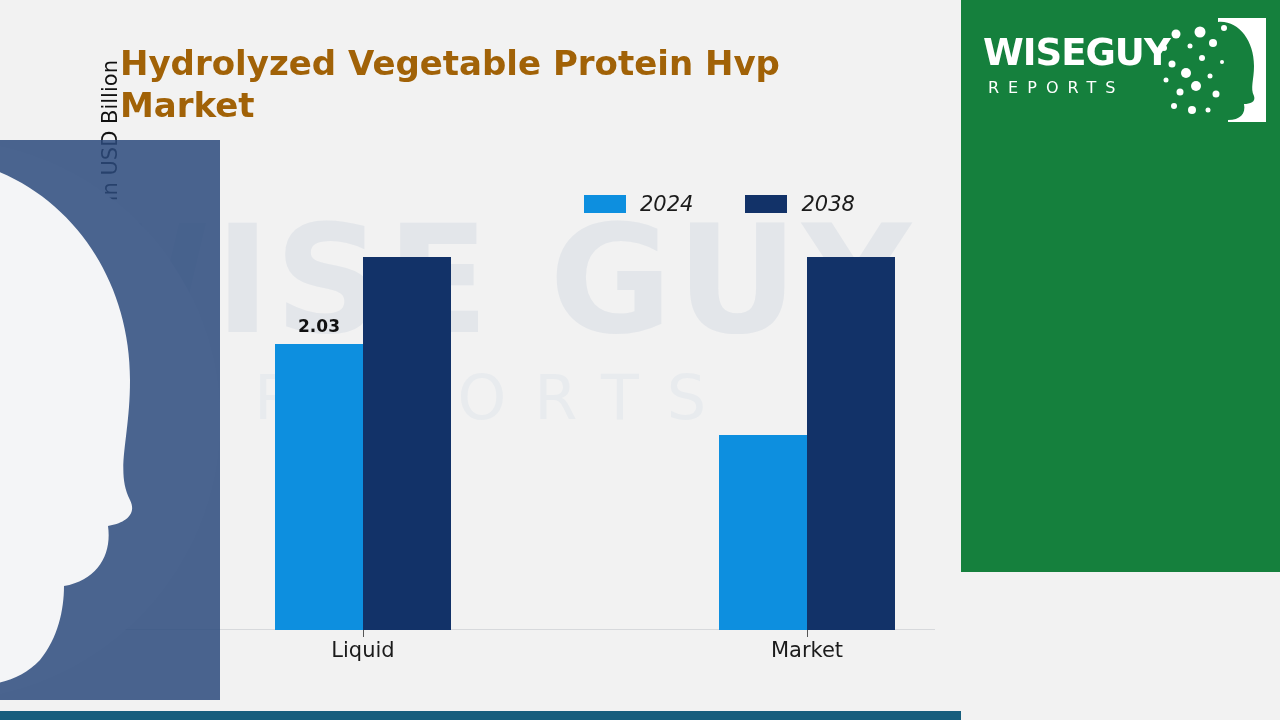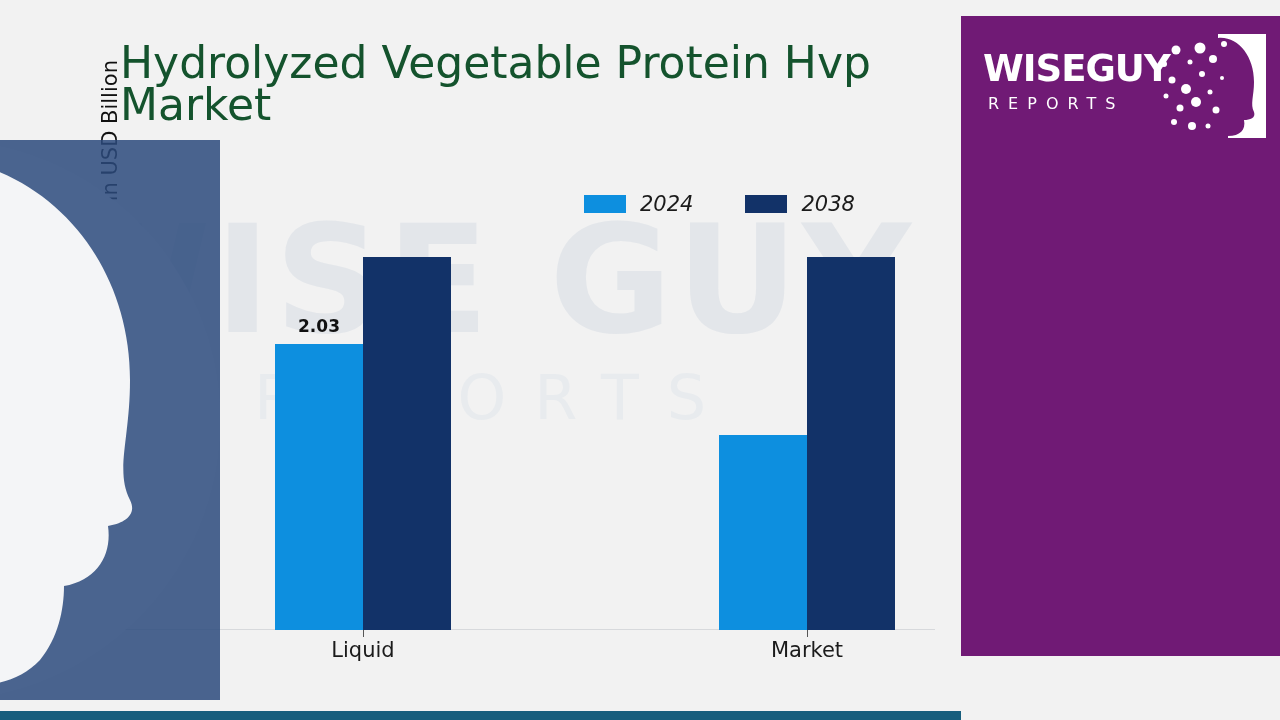--- a/index.html
+++ b/index.html
@@ -45,24 +45,24 @@
     margin-top: 6px;
     padding-left: 28px;
   }
 
   
   .title {
     position: absolute;
     left: 120px;
     top: 42px;
     width: 760px;
-    font-size: 44px;
+    font-size: 34px;
     line-height: 42px;
-    font-weight: 400;
-    color: #14532d;
+    font-weight: 700;
+    color: #a16207;
     letter-spacing: 0px;
   }
 
   
   .legend {
     position: absolute;
     left: 584px;
     top: 192px;
     display: flex;
     align-items: center;
@@ -138,24 +138,24 @@
     position: absolute;
     left: 0; bottom: 0;
     width: 961px;
     height: 9px;
     background: #175e7d;
   }
 
   
   .right-panel {
     position: absolute;
-    right: 0; top: 16px;
+    right: 0; top: 0;
     width: 319px;
-    height: 640px;
-    background: #701a75;
+    height: 572px;
+    background: #15803d;
     overflow: hidden;
   }
   .brand {
     position: absolute;
     left: 22px;
     top: 34px;
     width: 215px;
   }
   .brand-main {
     font-size: 37px;

